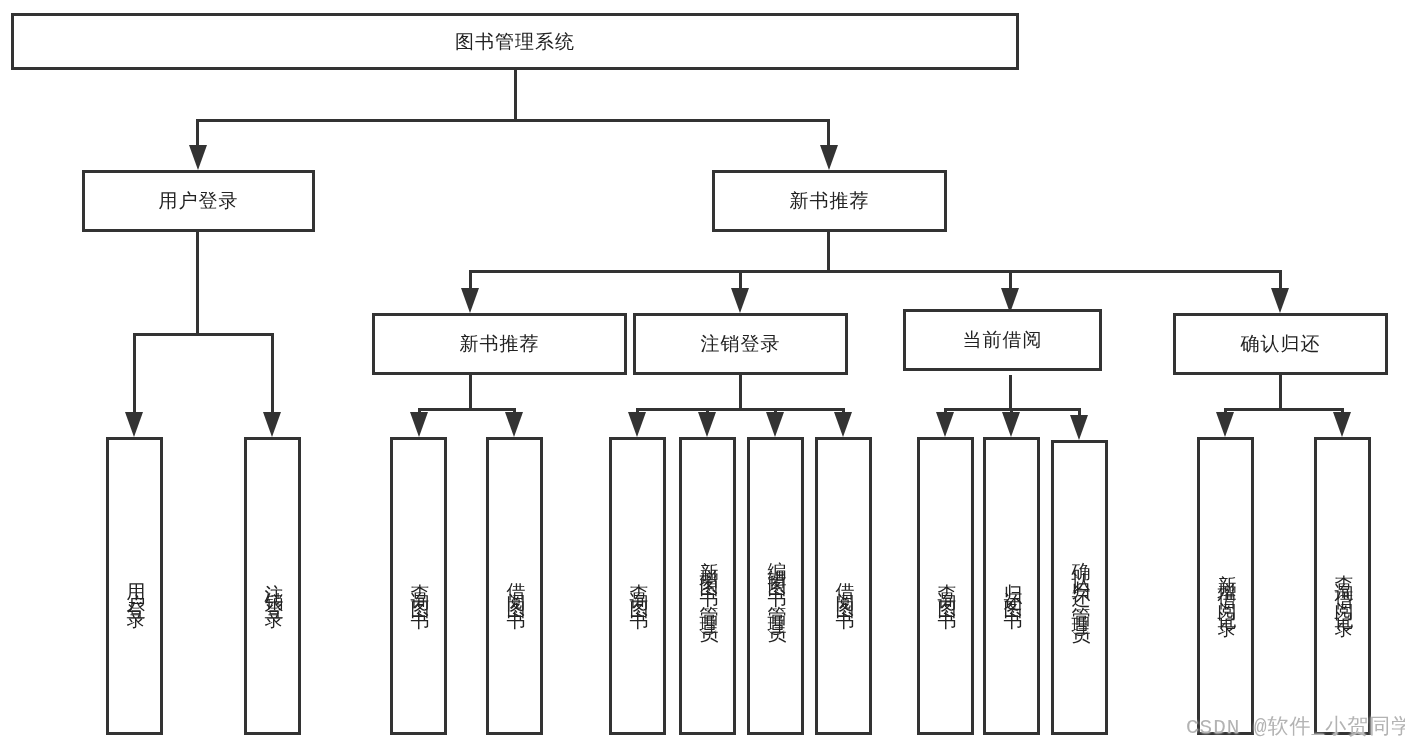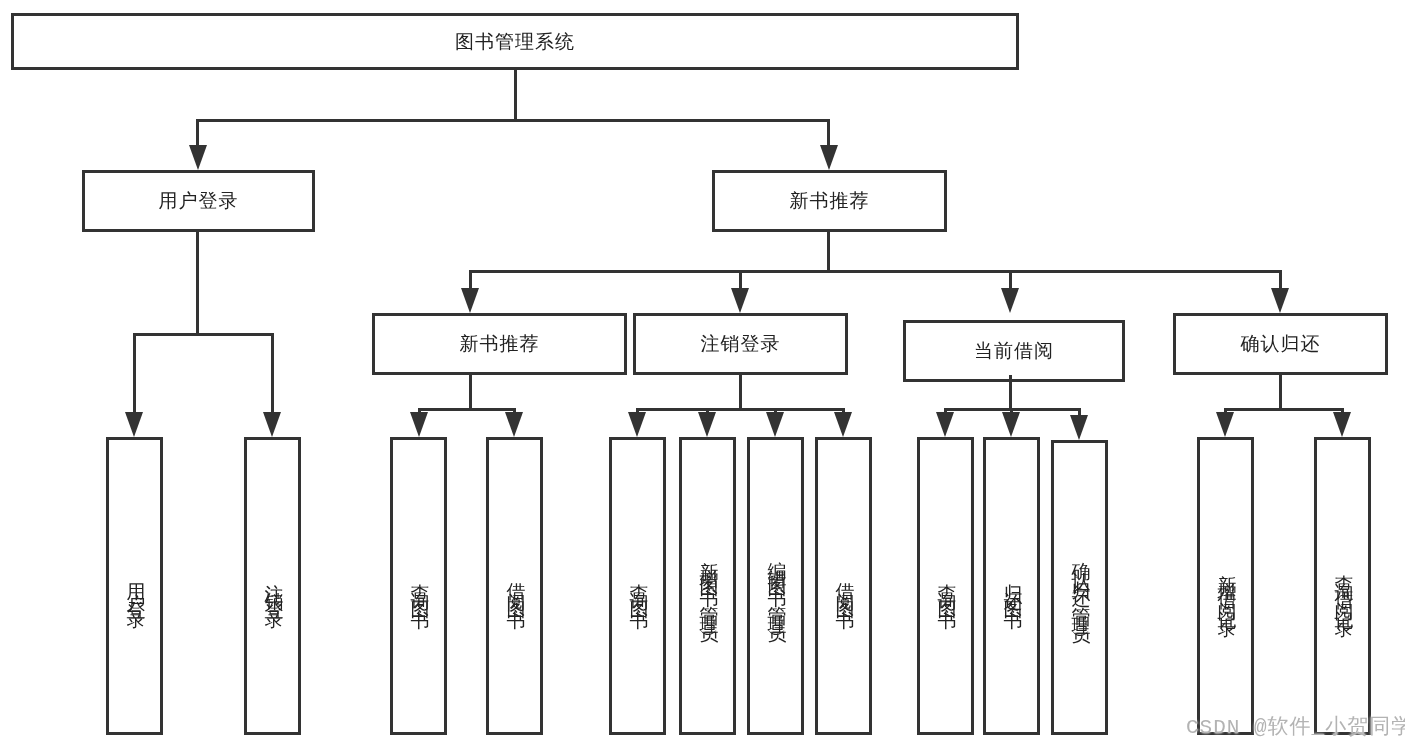--- a/index.html
+++ b/index.html
@@ -76,21 +76,21 @@
   <div class="arr" style="left:1001px;top:288px"></div>
   <div class="vl" style="left:1279px;top:270px;height:22px"></div>
   <div class="arr" style="left:1271px;top:288px"></div>
 
   <div class="hbox" style="left:372px;top:313px;width:255px;height:62px">
     <span>新书推荐</span>
   </div>
   <div class="hbox" style="left:633px;top:313px;width:215px;height:62px">
     <span>注销登录</span>
   </div>
-  <div class="hbox" style="left:903px;top:320px;width:222px;height:62px">
+  <div class="hbox" style="left:903px;top:309px;width:199px;height:62px">
     <span>当前借阅</span>
   </div>
   <div class="hbox" style="left:1173px;top:313px;width:215px;height:62px">
     <span>确认归还</span>
   </div>
 
   <div class="vl" style="left:469px;top:375px;height:35px"></div>
   <div class="hl" style="left:418px;top:408px;width:98px"></div>
   <div class="vl" style="left:418px;top:408px;height:8px"></div>
   <div class="arr" style="left:410px;top:412px"></div>

